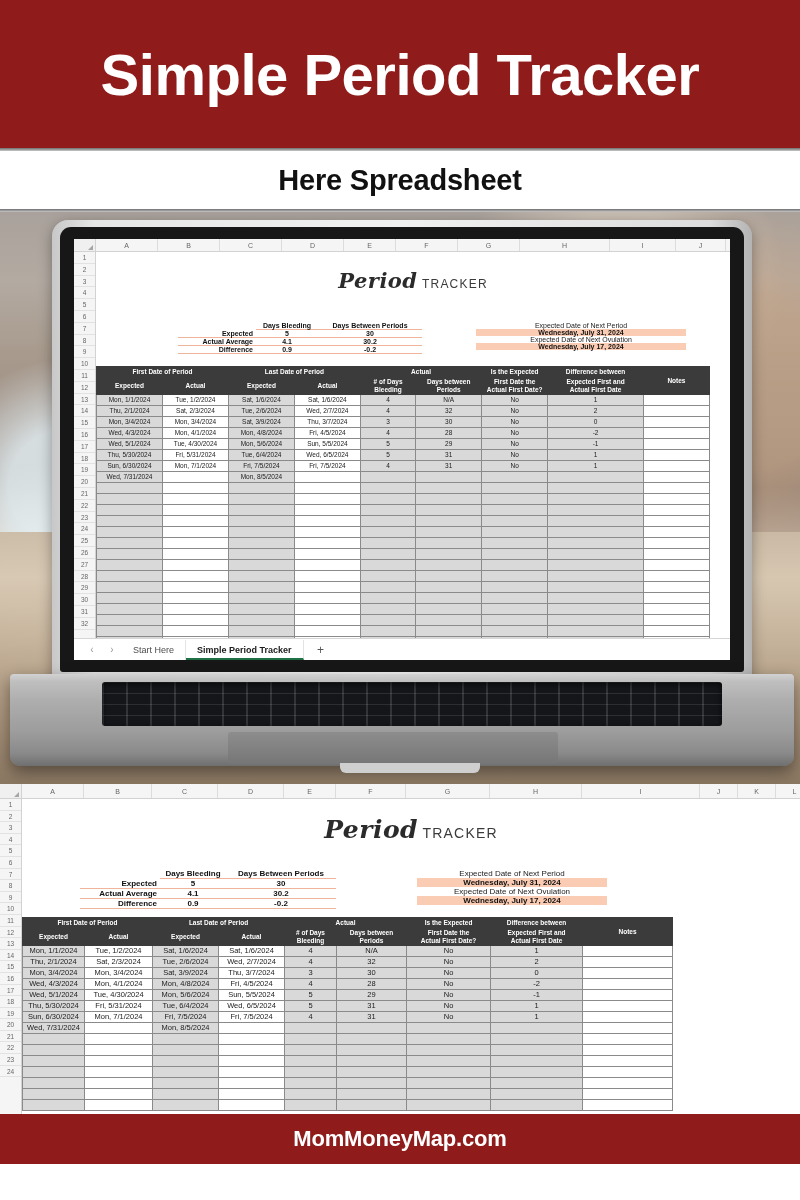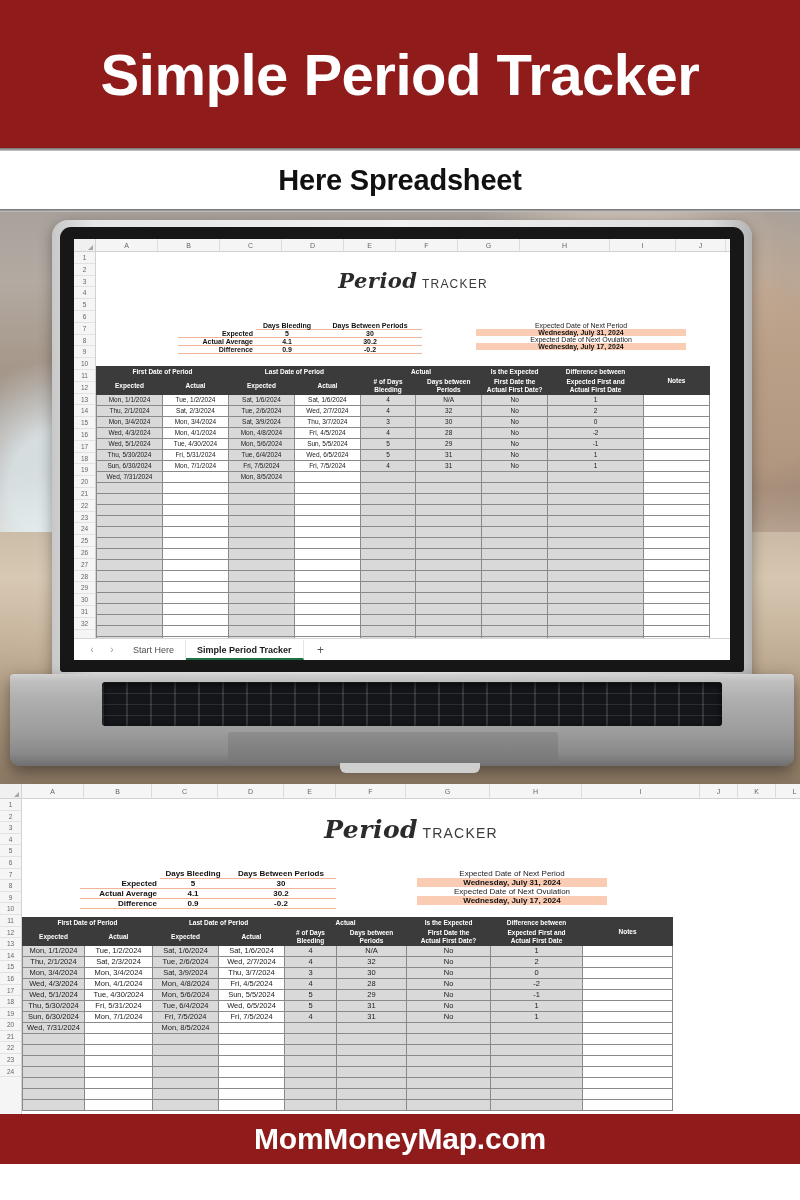--- a/index.html
+++ b/index.html
@@ -243,21 +243,21 @@
     overflow:hidden;
   }
 
   
   .footer {
     width:800px; height:50px;
     background:#8F1B1B;
     display:flex; align-items:center; justify-content:center;
   }
   .footer-text {
-    color:#ffffff; font-size:30px; font-weight:bold; letter-spacing:-0.2px;
+    color:#ffffff; font-size:22px; font-weight:bold; letter-spacing:-0.2px;
   }
 </style>
 </head>
 <body>
 
 <div class="banner">
   <div class="banner-title">Simple Period Tracker</div>
 </div>
 <div class="rule"></div>
 <div class="subtitle-band">

